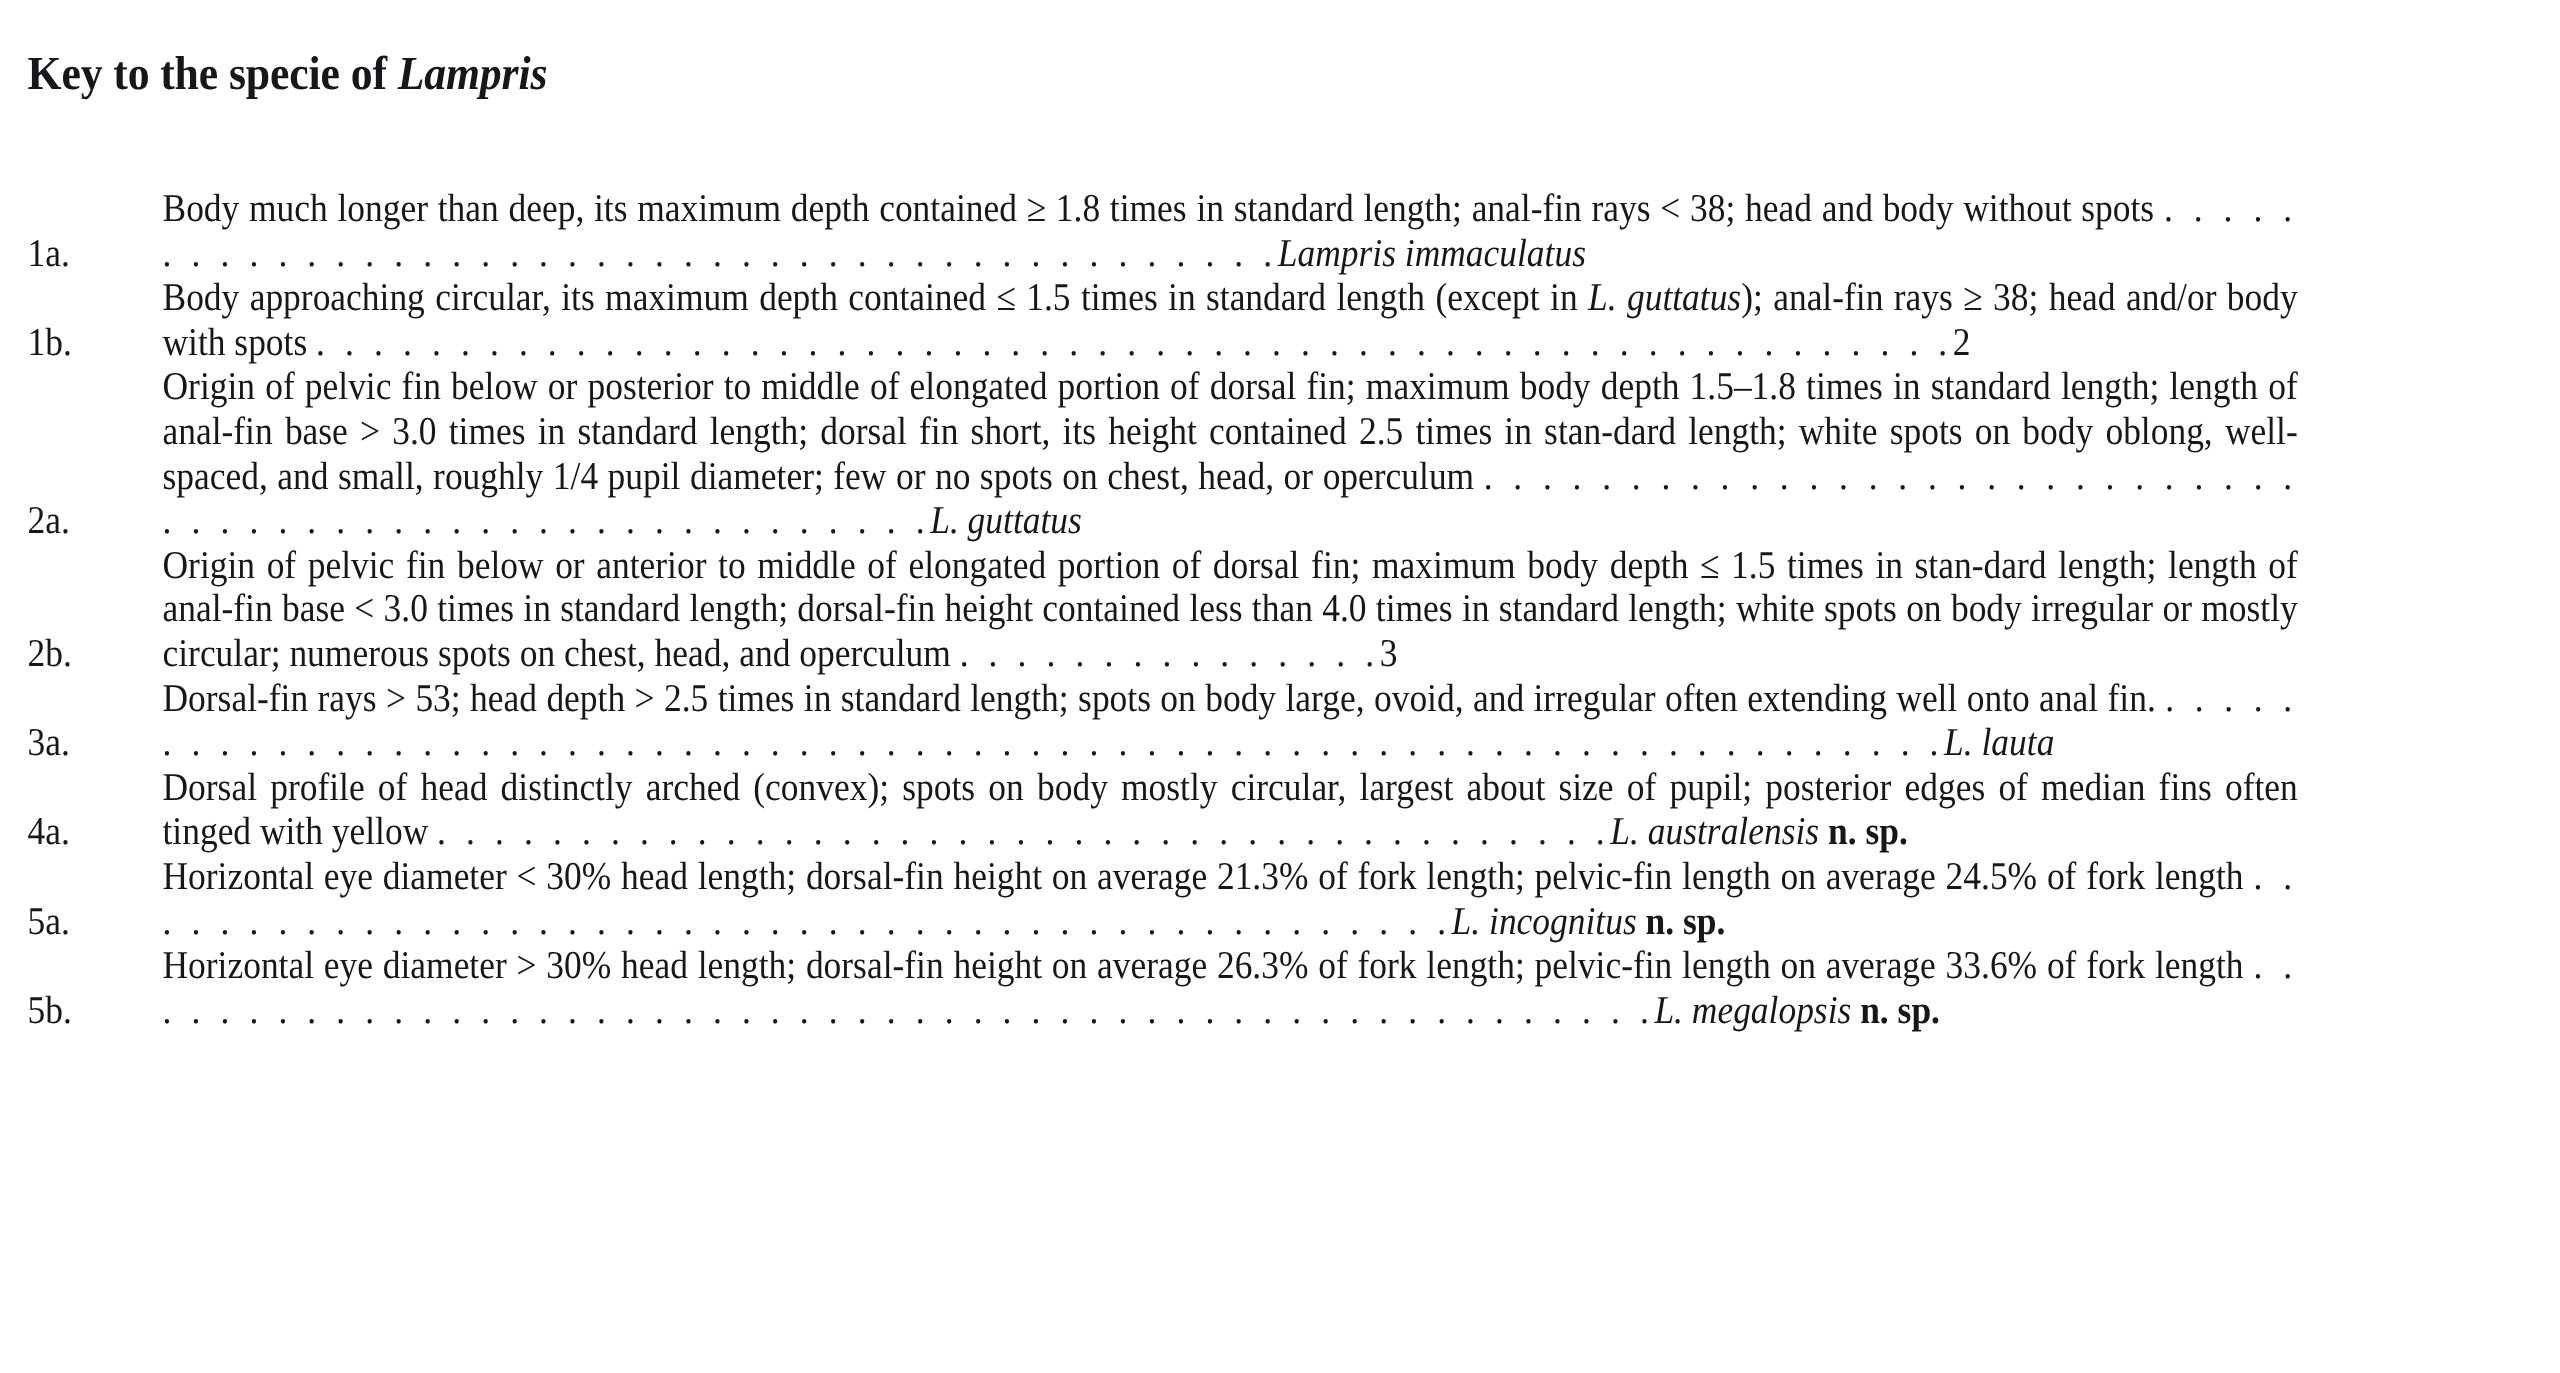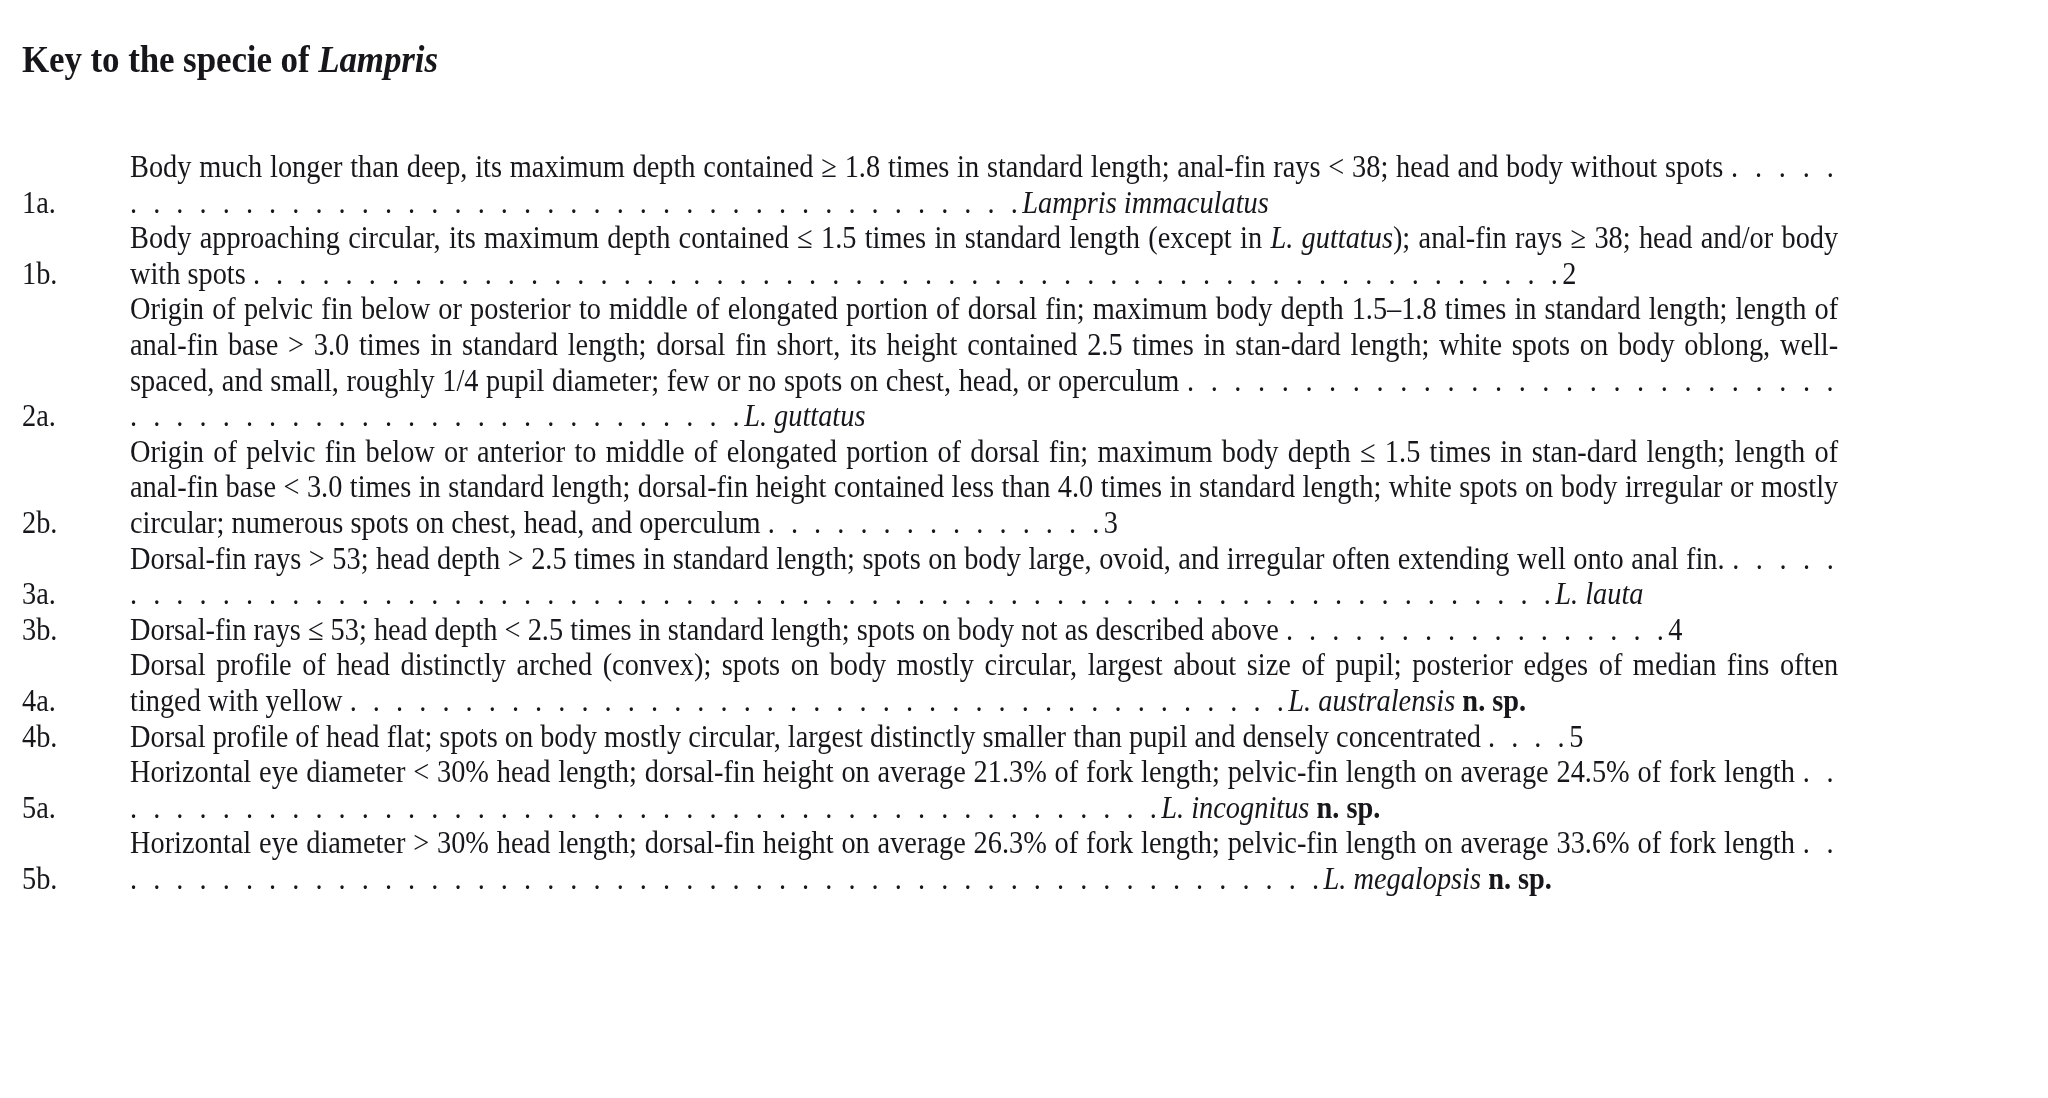--- a/index.html
+++ b/index.html
@@ -104,30 +104,22 @@
       </div>
       <div class="couplet">
         <div class="lead-label">2b.</div>
         <div class="lead-body"><span>Origin of pelvic fin below or anterior to middle of elongated portion of dorsal fin; maximum body depth ≤ 1.5 times in stan-dard length; length of anal-fin base &lt; 3.0 times in standard length; dorsal-fin height contained less than 4.0 times in standard length; white spots on body irregular or mostly circular; numerous spots on chest, head, and operculum</span> <span class="leader">. . . . . . . . . . . . . . .</span><span class="term"><span>3</span></span></div>
       </div>
       <div class="couplet">
         <div class="lead-label">3a.</div>
         <div class="lead-body"><span>Dorsal-fin rays &gt; 53; head depth &gt; 2.5 times in standard length; spots on body large, ovoid, and irregular often extending well onto anal fin.</span> <span class="leader">. . . . . . . . . . . . . . . . . . . . . . . . . . . . . . . . . . . . . . . . . . . . . . . . . . . . . . . . . . . . . . . . . . .</span><span class="term"><span class="sci">L. lauta</span></span></div>
       </div>
       <div class="couplet">
-        <div class="lead-label">3b.</div>
-        <div class="lead-body"><span>Dorsal-fin rays ≤ 53; head depth &lt; 2.5 times in standard length; spots on body not as described above</span> <span class="leader">. . . . . . . . . . . . . . . . .</span><span class="term"><span>4</span></span></div>
-      </div>
-      <div class="couplet">
         <div class="lead-label">4a.</div>
         <div class="lead-body"><span>Dorsal profile of head distinctly arched (convex); spots on body mostly circular, largest about size of pupil; posterior edges of median fins often tinged with yellow</span> <span class="leader">. . . . . . . . . . . . . . . . . . . . . . . . . . . . . . . . . . . . . . . . .</span><span class="term"><span class="sci">L. australensis</span> <span class="nsp">n. sp.</span></span></div>
-      </div>
-      <div class="couplet">
-        <div class="lead-label">4b.</div>
-        <div class="lead-body"><span>Dorsal profile of head flat; spots on body mostly circular, largest distinctly smaller than pupil and densely concentrated</span> <span class="leader">. . . .</span><span class="term"><span>5</span></span></div>
       </div>
       <div class="couplet">
         <div class="lead-label">5a.</div>
         <div class="lead-body"><span>Horizontal eye diameter &lt; 30% head length; dorsal-fin height on average 21.3% of fork length; pelvic-fin length on average 24.5% of fork length</span> <span class="leader">. . . . . . . . . . . . . . . . . . . . . . . . . . . . . . . . . . . . . . . . . . . . . . .</span><span class="term"><span class="sci">L. incognitus</span> <span class="nsp">n. sp.</span></span></div>
       </div>
       <div class="couplet">
         <div class="lead-label">5b.</div>
         <div class="lead-body"><span>Horizontal eye diameter &gt; 30% head length; dorsal-fin height on average 26.3% of fork length; pelvic-fin length on average 33.6% of fork length</span> <span class="leader">. . . . . . . . . . . . . . . . . . . . . . . . . . . . . . . . . . . . . . . . . . . . . . . . . . . . . .</span><span class="term"><span class="sci">L. megalopsis</span> <span class="nsp">n. sp.</span></span></div>
       </div>
     </div>

